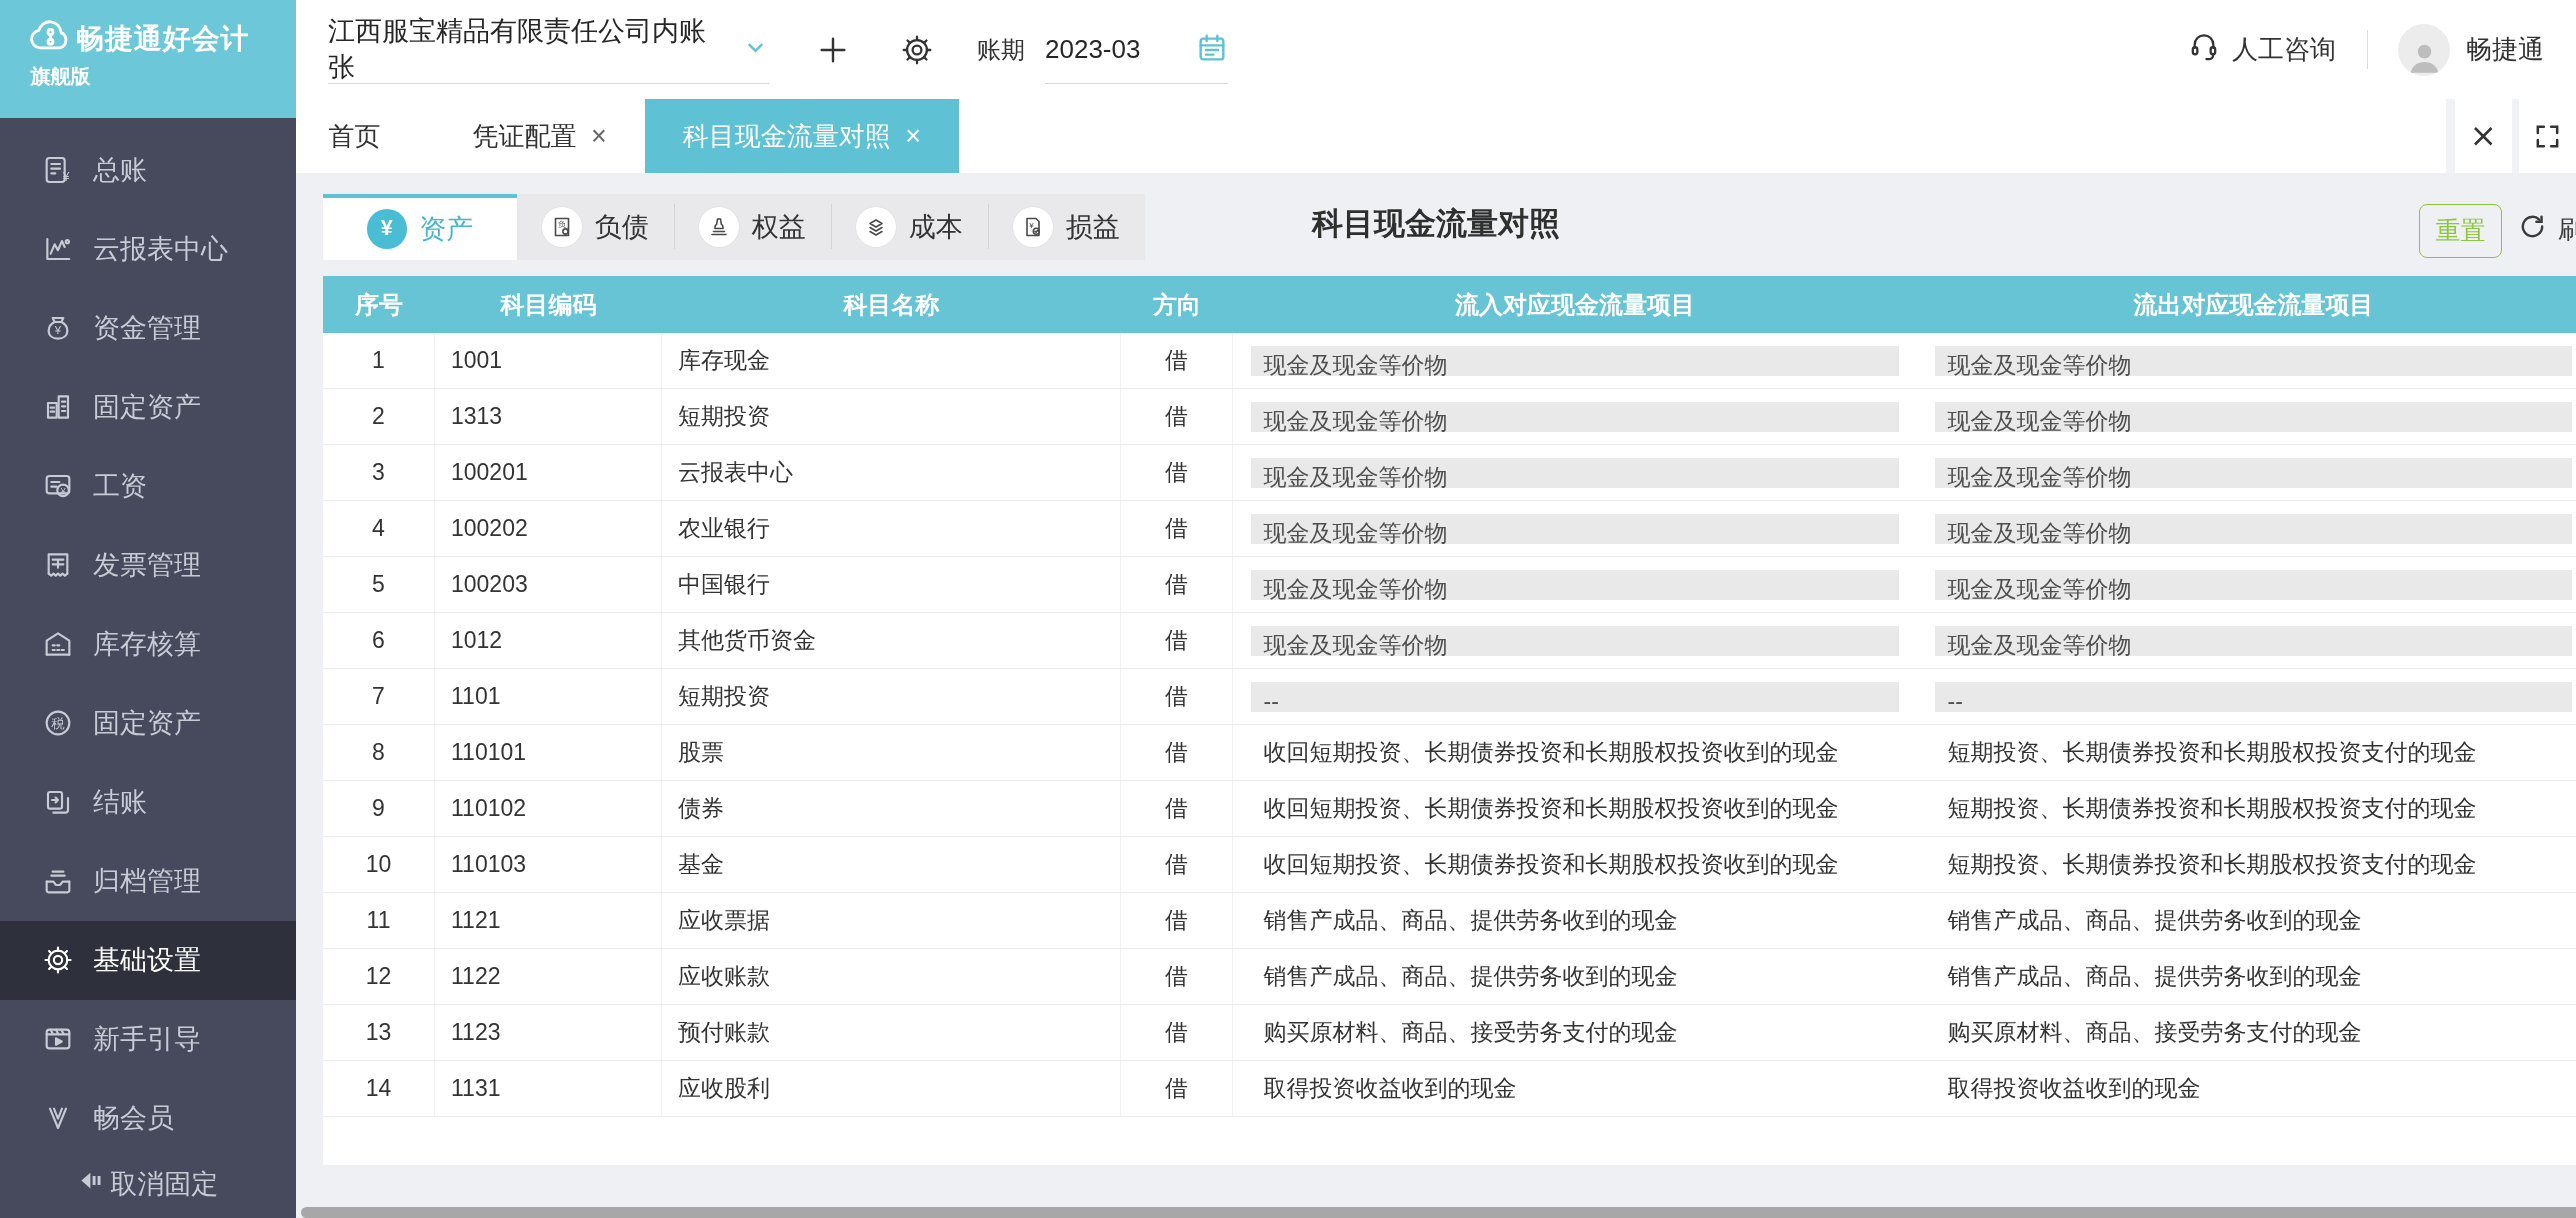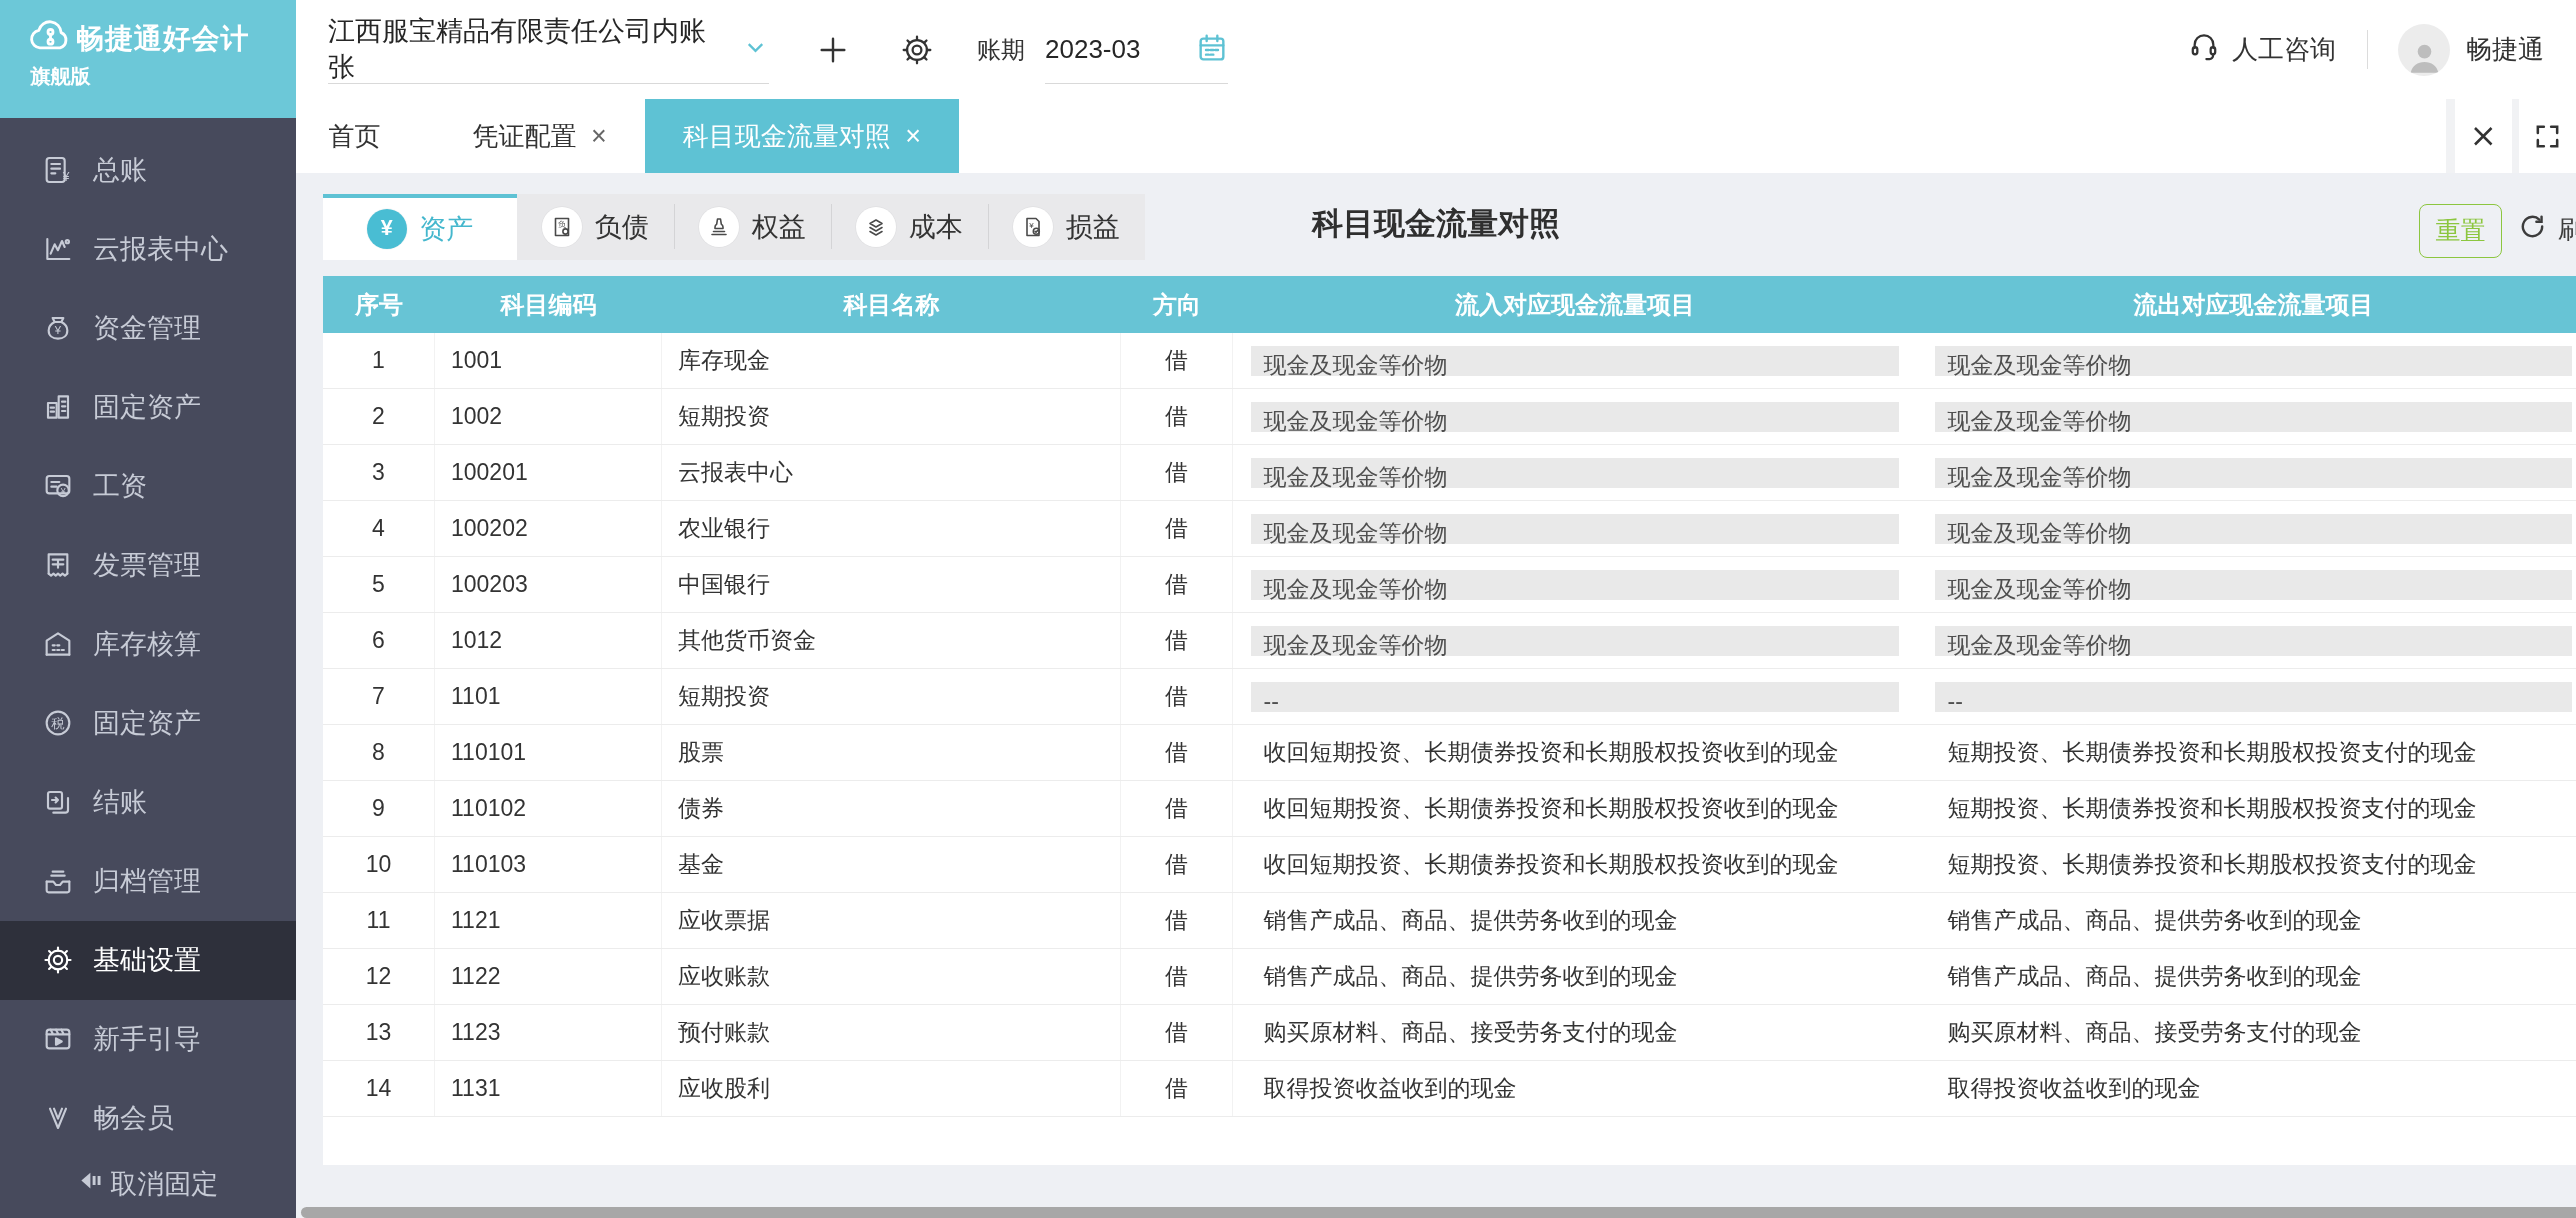--- a/index.html
+++ b/index.html
@@ -416,21 +416,21 @@
             <div class="td center" style="width: 112px;">借</div>
             <div class="td flowcell" style="width: 684px;">
               <span class="cellbox">现金及现金等价物</span>
             </div>
             <div class="td flowcell" style="width: 673px;">
               <span class="cellbox">现金及现金等价物</span>
             </div>
           </div>
           <div class="trow">
             <div class="td center" style="width: 112px;">2</div>
-            <div class="td padded" style="width: 227px;">1002</div>
+            <div class="td padded" style="width: 227px;">1313</div>
             <div class="td padded" style="width: 459px;">短期投资</div>
             <div class="td center" style="width: 112px;">借</div>
             <div class="td flowcell" style="width: 684px;">
               <span class="cellbox">现金及现金等价物</span>
             </div>
             <div class="td flowcell" style="width: 673px;">
               <span class="cellbox">现金及现金等价物</span>
             </div>
           </div>
           <div class="trow">

